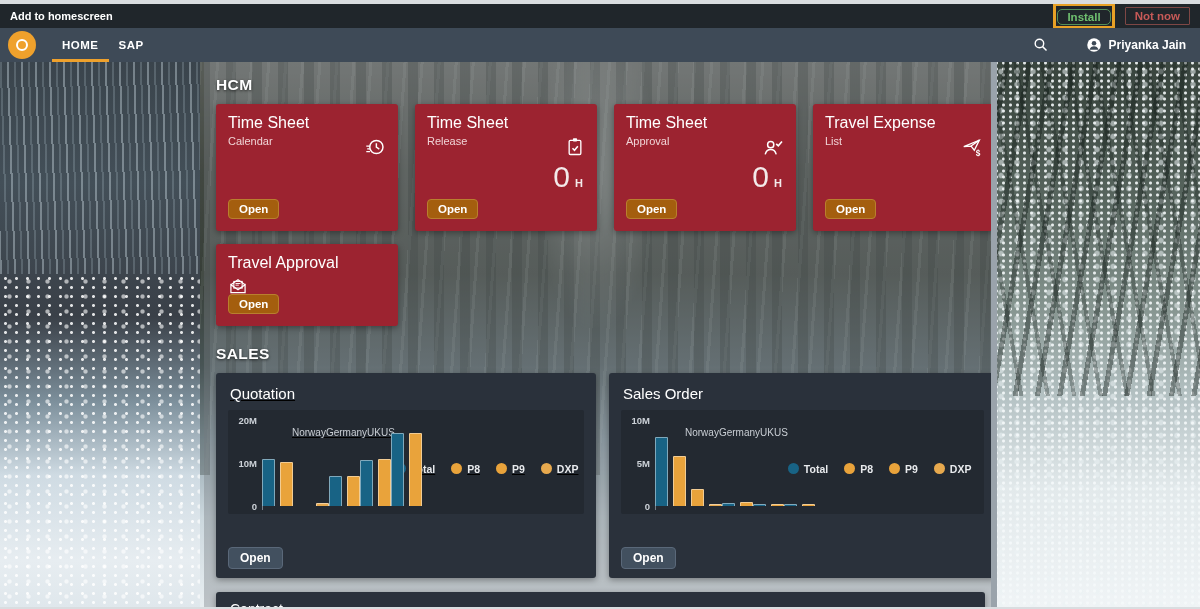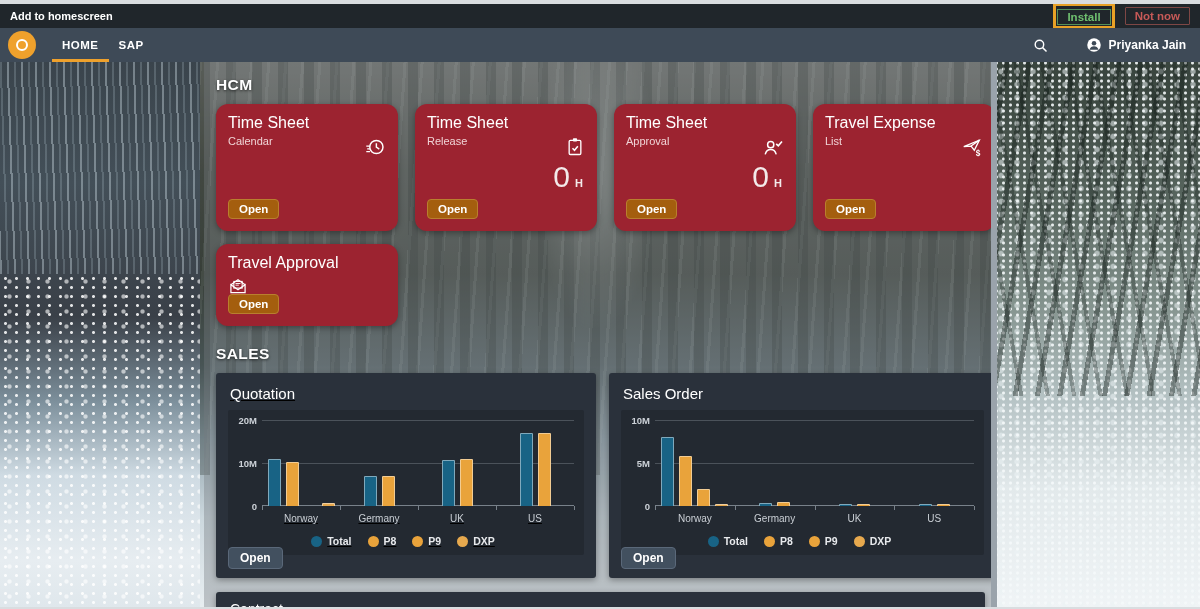--- a/index.html
+++ b/index.html
@@ -34,66 +34,66 @@
 
   .frame-top { position:absolute; top:0; left:0; right:0; height:4px; background:#d9dde0; z-index:60; }
   .frame-bottom { position:absolute; bottom:0; left:0; right:0; height:2px; background:#d9dde0; z-index:60; }
 
   
   .banner { position:absolute; top:4px; left:0; right:0; height:24px; background:#20262b;
     display:flex; align-items:center; padding:0 10px; z-index:40; }
   .banner-msg { color:#fff; font-size:11px; font-weight:700; }
   .banner-actions { margin-left:auto; display:flex; align-items:center; }
   .install-hl { border:3px solid #e8a126; padding:1px; margin-right:10px; position:relative; z-index:45; background:transparent; }
-  .btn-install { background:transparent; color:#6fbf6f; border:1px solid #55905a; border-radius:0;
+  .btn-install { background:transparent; color:#6fbf6f; border:1px solid #55905a; border-radius:5px;
     font-size:11.5px; font-weight:700; padding:1px 9px; cursor:pointer; font-family:inherit; }
   .btn-notnow { background:transparent; color:#c75a58; border:1px solid #7e4745; border-radius:1px;
     font-size:11.5px; font-weight:700; padding:2px 9px; cursor:pointer; font-family:inherit; }
 
   
   .nav { position:absolute; top:28px; left:0; right:0; height:34px; background:#3e4a57;
     display:flex; align-items:center; padding:0 14px 0 8px; z-index:40; }
   .logo { width:28px; height:28px; border-radius:50%; background:#efa12c; display:flex; align-items:center; justify-content:center; flex:none; cursor:pointer; }
   .logo-ring { width:12px; height:12px; border:2px solid #fff; border-radius:50%; }
   .tabs { display:flex; height:100%; margin-left:16px; }
   .tab { display:flex; align-items:center; padding:0 10px; color:#fff; font-size:11.5px; font-weight:700;
     letter-spacing:.5px; border-bottom:3px solid transparent; padding-top:3px; cursor:pointer; }
   .tab.active { border-bottom-color:#efa12c;text-align:center; }
-  .nav-right { margin-left:auto; display:flex; align-items:center; gap:36px; }
+  .nav-right { margin-left:auto; display:flex; align-items:flex-start; gap:36px; }
   .search-btn { background:none; border:none; cursor:pointer; display:flex; }
   .user { display:flex; align-items:center; gap:6px; color:#fff; font-size:12px; font-weight:700; cursor:pointer; }
 
   
   .content { position:absolute; left:204px; width:793px; top:62px; bottom:2px; z-index:10;
     background:rgba(118,124,130,.38); overflow:hidden; }
   .scrollbar { position:absolute; right:0; top:0; bottom:0; width:6px; background:#9aa3ab; z-index:12; }
   .sec-title { font-size:15.5px; font-weight:700; color:#fff; letter-spacing:.4px;
     text-shadow:0 1px 3px rgba(0,0,0,.7); margin:14px 0 10px 12px; }
   .tile-row { display:flex; gap:17px; margin-left:12px; }
 
   
-  .tile { width:182px; height:127px; background:#9c2330; border-radius:12px; padding:10px 12px;
+  .tile { width:182px; height:127px; background:#9c2330; border-radius:3px; padding:10px 12px;
     position:relative; box-shadow:0 2px 6px rgba(0,0,0,.35); cursor:pointer; }
   .tile.compact { height:82px; margin-top:13px; }
   .tile-title { font-size:16px; color:#fff; font-weight:400; }
   .tile-sub { font-size:11px; color:#f0d4d6; margin-top:3px; }
   .tile-icon { position:absolute; top:32px; right:12px; }
   .tile.compact .tile-icon { position:static; display:block; margin-top:4px; }
   .tile-value { position:absolute; right:14px; top:56px; color:#f3eaea; font-size:30px; font-weight:300; display:flex; align-items:baseline; }
   .tile-value .unit { font-size:11px; font-weight:700; margin-left:5px; }
   .tile-open { position:absolute; left:12px; bottom:12px; background:#a45e0e; border:1px solid #b97f2e;
     color:#fff; font-weight:700; font-size:11.5px; padding:3px 10px; border-radius:4px; cursor:pointer; font-family:inherit; }
 
   
   .cards-row { display:flex; gap:13px; margin-left:12px; }
   .card { height:205px; background:#2a313b; border-radius:3px; padding:10px 12px; position:relative;
     box-shadow:0 2px 6px rgba(0,0,0,.35); }
   .card.q { width:380px;text-decoration:underline; } .card.s { width:387px; }
   .card-title { font-size:15px; color:#fff; margin:2px 0 8px 2px; font-weight:400; }
-  .chart { display:flex; flex-direction:column; background:#232931; border-radius:2px; padding:10px 10px 8px 4px; }
+  .chart { display:flex; background:#232931; border-radius:2px; padding:10px 10px 8px 4px; }
   .chart-top { display:flex; }
   .ybox { position:relative; width:30px; height:86px; flex:none; }
   .ytick { position:absolute; right:5px; transform:translateY(-50%); font-size:9.5px; font-weight:700; color:#cdd2d8; }
   .plot { position:relative; height:86px; flex:1; }
   .grid { position:absolute; left:0; right:0; height:1px; background:#4b525a; }
   .baseline { position:absolute; left:0; right:0; bottom:0; height:1px; background:#78818a; }
   .groups { position:absolute; inset:0; display:flex; }
   .group { flex:1; display:flex; align-items:flex-end; justify-content:center; gap:5px; }
   .slot { width:13px; height:100%; display:flex; align-items:flex-end; }
   .bar { width:100%; border:1px solid rgba(255,255,255,.45); border-bottom:none; border-radius:1px 1px 0 0; }

